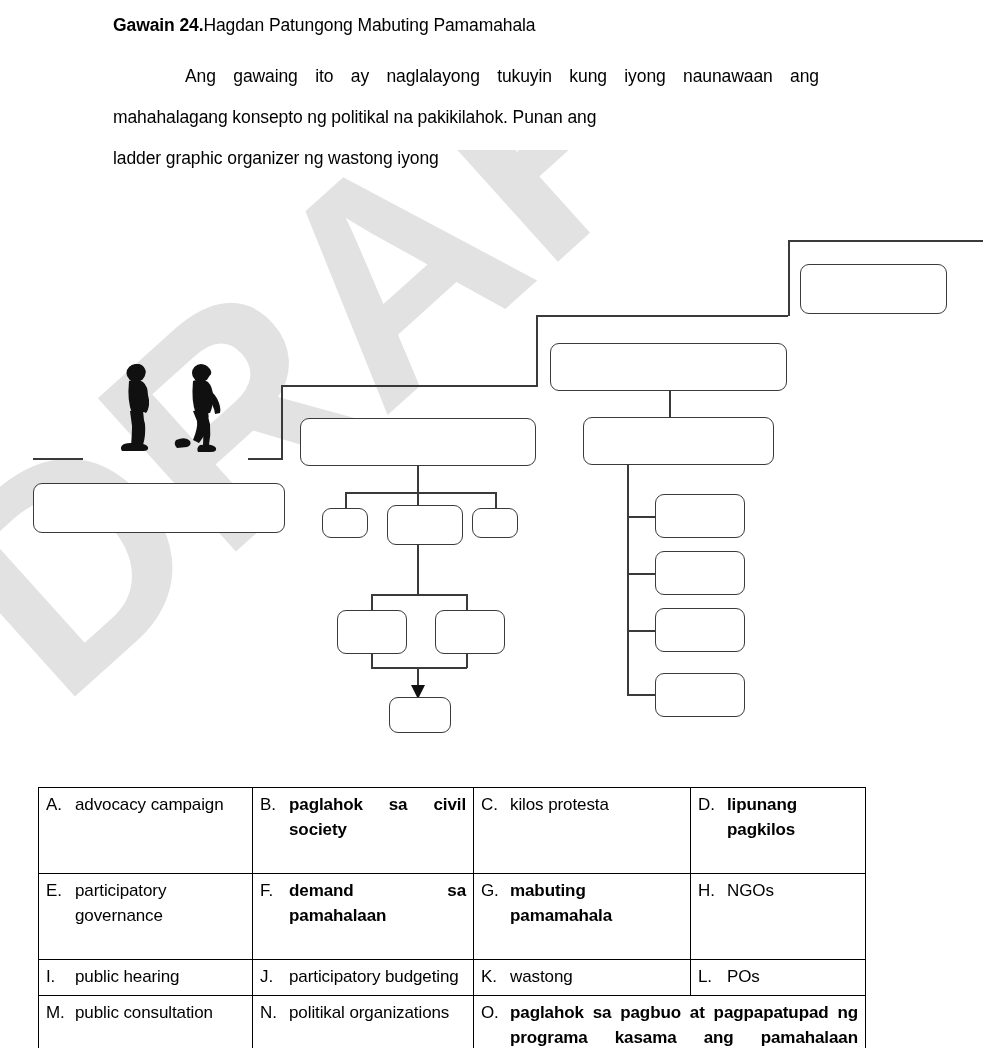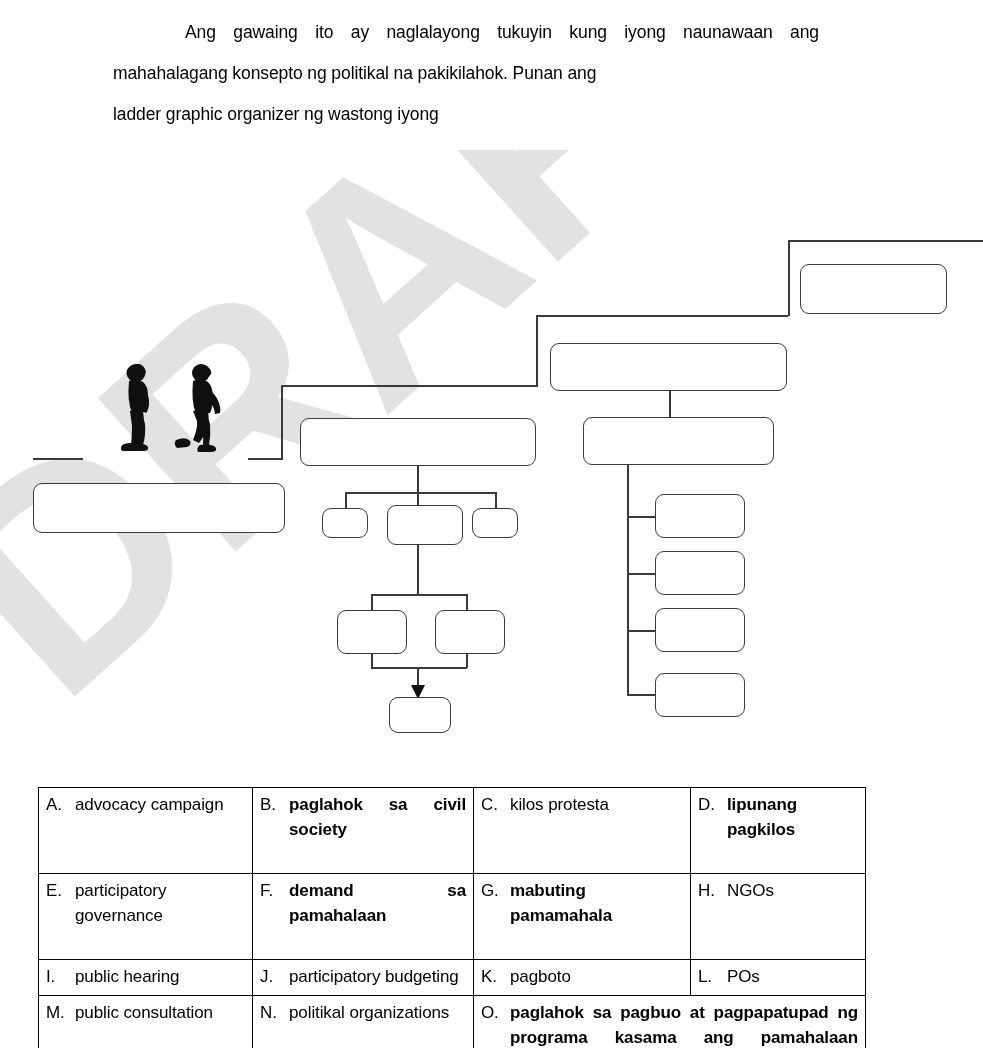--- a/index.html
+++ b/index.html
@@ -145,20 +145,23 @@
   .w4 { width: 160px; }
 </style>
 </head>
 <body>
 
 <svg id="watermark" viewBox="0 0 983 700" xmlns="http://www.w3.org/2000/svg">
   <text class="wm-text" x="60" y="560" transform="rotate(-42 60 560)">DRAFT</text>
 </svg>
 
 <div id="header-block">
+  <p id="activity-title">
+    <span class="label">Gawain 24.</span><span>Hagdan Patungong Mabuting Pamamahala</span>
+  </p>
   <p id="activity-intro">
     <span>Ang gawaing ito ay naglalayong tukuyin kung iyong naunawaan ang mahahalagang konsepto ng politikal na pakikilahok. Punan ang</span>
     <span class="lastline"><span class="emph">ladder graphic organizer</span>
       <span>ng wastong iyong</span></span>
   </p>
 </div>
 
 <div id="diagram">
 
   <svg id="walkers" viewBox="0 0 150 100" xmlns="http://www.w3.org/2000/svg">
@@ -313,21 +316,21 @@
       </td>
       <td class="w2">
         <div class="cell">
           <span class="key">J.</span>
           <span class="val">participatory budgeting</span>
         </div>
       </td>
       <td class="w3">
         <div class="cell">
           <span class="key">K.</span>
-          <span class="val">pagboto</span>
+          <span class="val">wastong</span>
         </div>
       </td>
       <td class="w4">
         <div class="cell">
           <span class="key">L.</span>
           <span class="val">POs</span>
         </div>
       </td>
     </tr>
     <tr>

